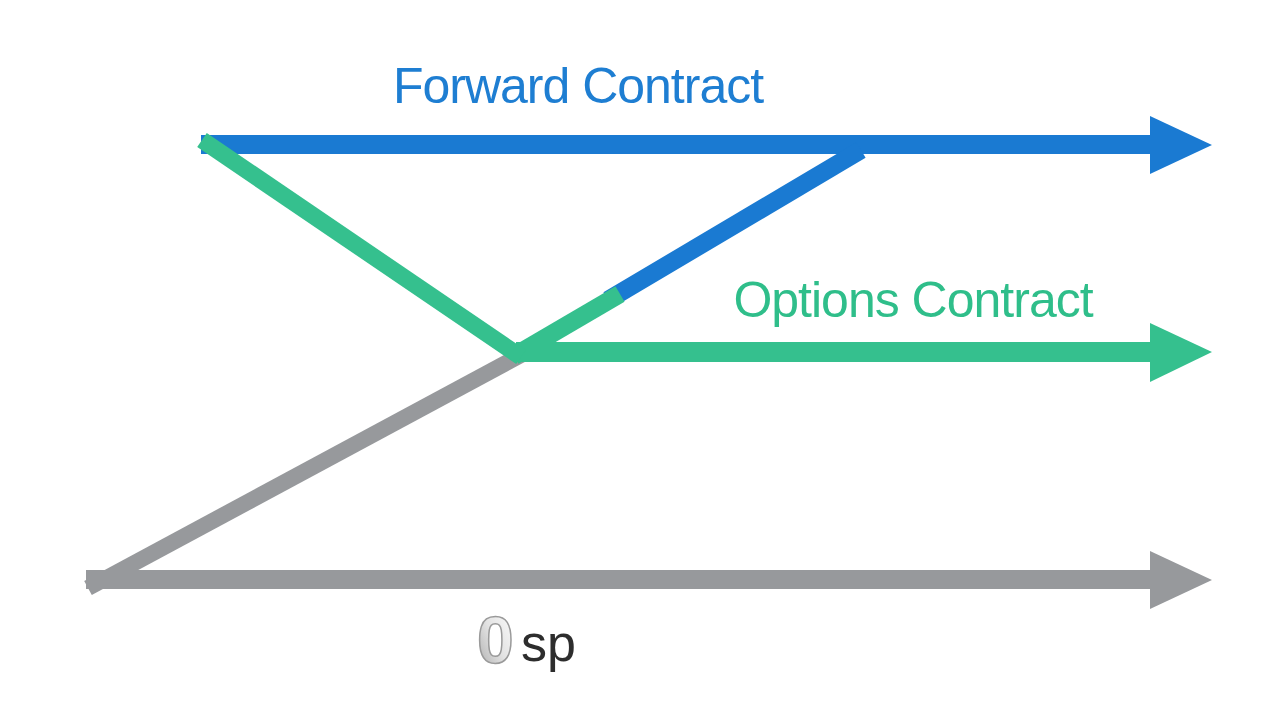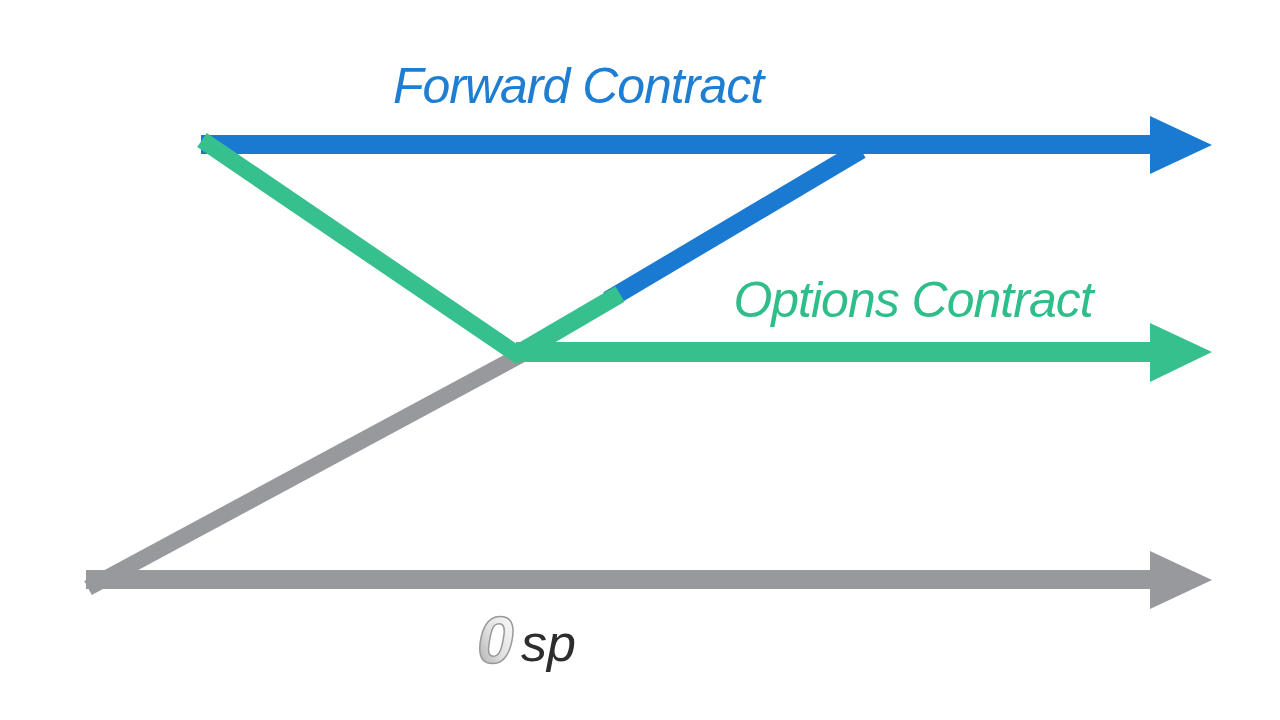--- a/index.html
+++ b/index.html
@@ -33,21 +33,21 @@
   }
   .glossy-zero {
     font-family: "Liberation Sans", "DejaVu Sans", sans-serif;
     font-size: 66px;
     font-weight: bold;
   }
 </style>
 </head>
 <body>
 
-<div class="stage" style="background: rgb(255, 255, 255); font-style: italic;">
+<div class="stage" style="background: rgb(255, 255, 255);">
   <svg width="1280" height="720" viewBox="0 0 1280 720">
     <defs>
       <linearGradient id="metalGrad" x1="0" y1="1" x2="1" y2="0">
         <stop offset="0" stop-color="#a5a5a5"></stop>
         <stop offset="0.5" stop-color="#e3e3e3"></stop>
         <stop offset="1" stop-color="#ffffff"></stop>
       </linearGradient>
     </defs>
 
     <line x1="88" y1="588" x2="521" y2="355" stroke-width="16" stroke="#97999c"></line>

